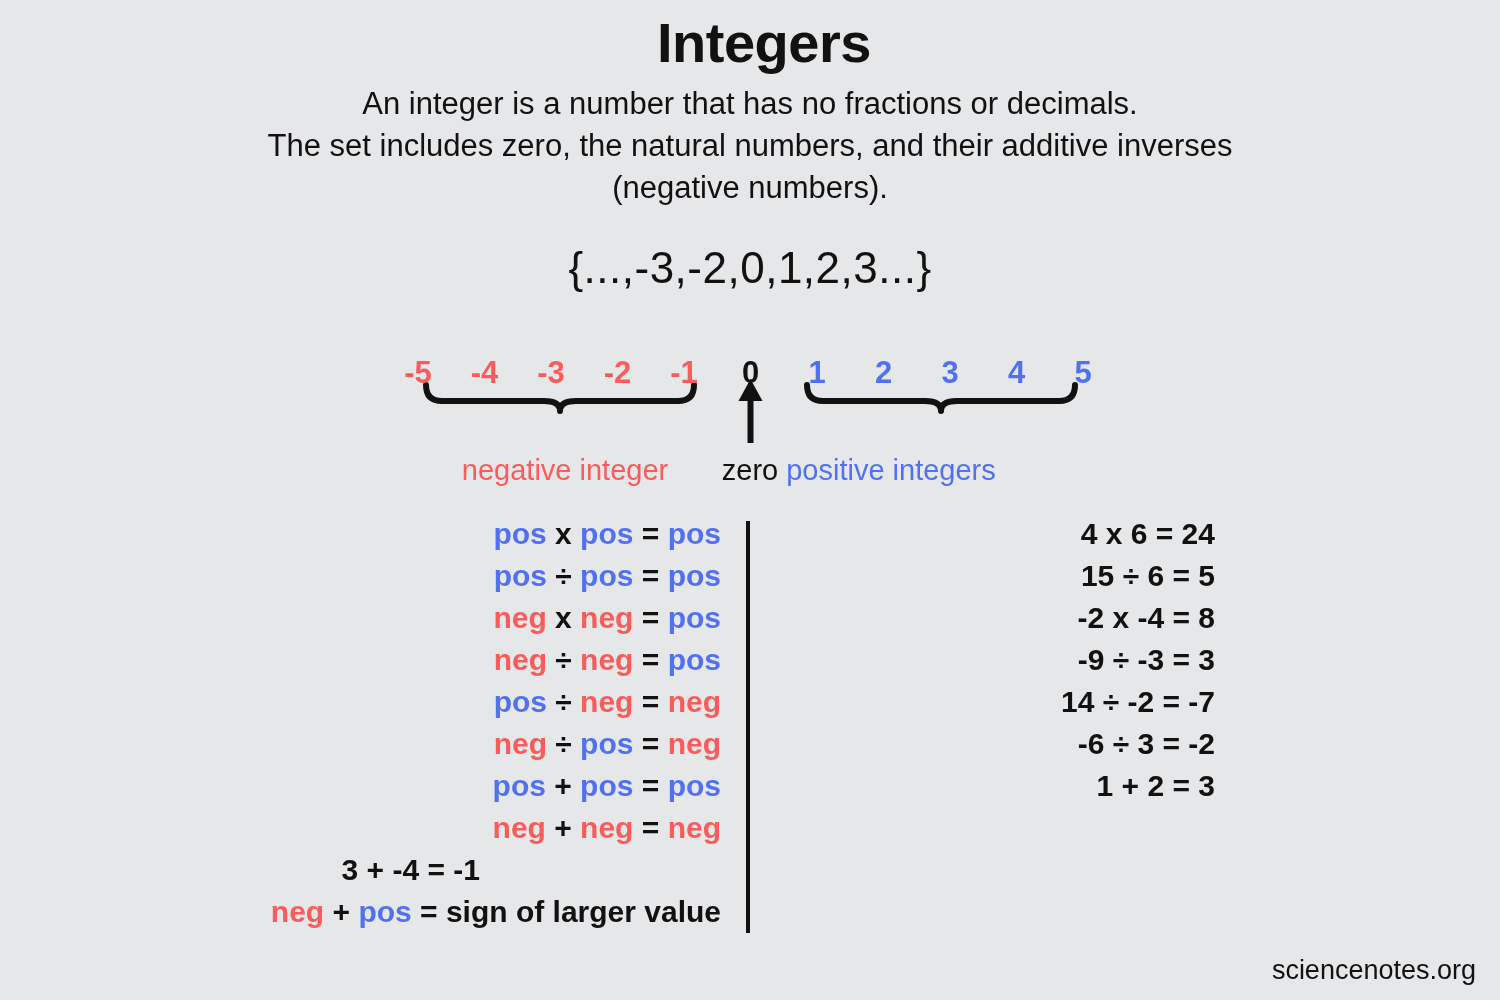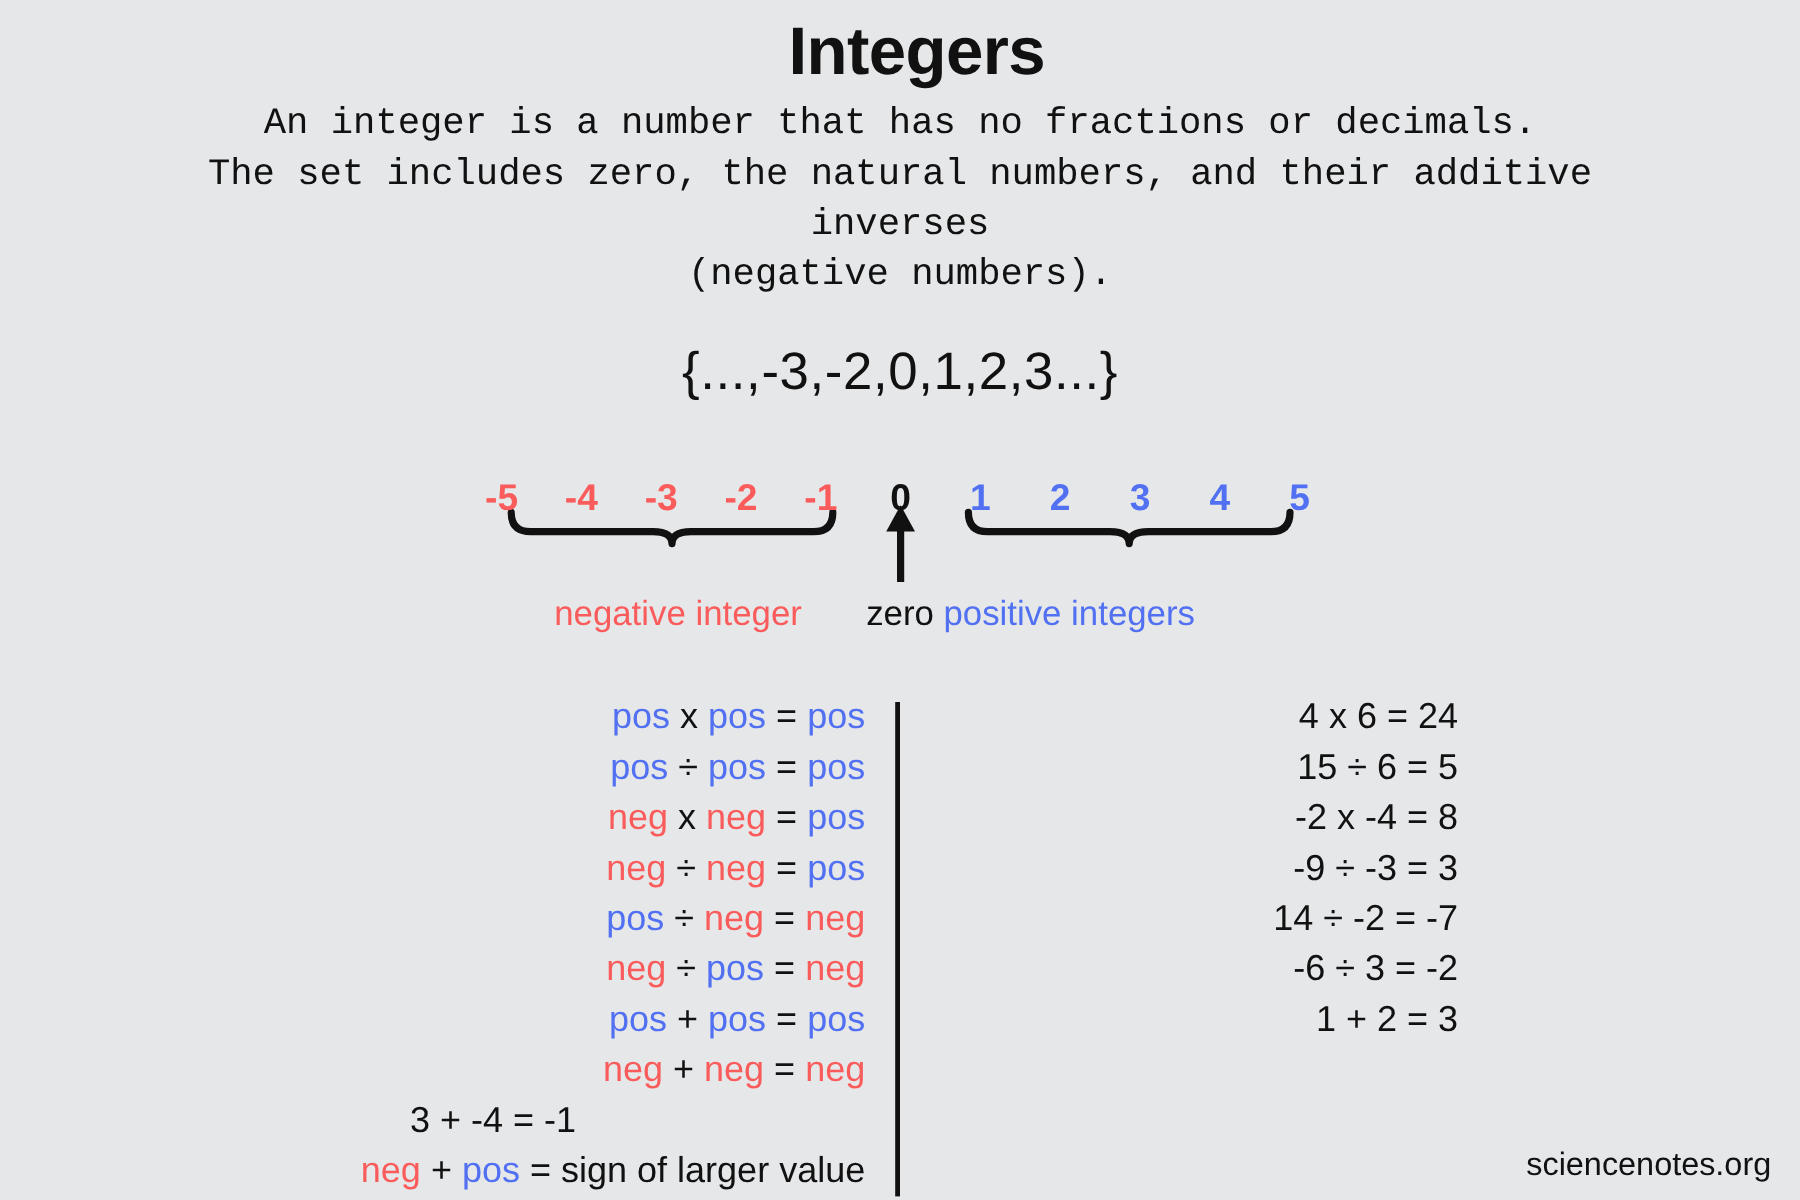--- a/index.html
+++ b/index.html
@@ -29,21 +29,21 @@
     line-height: 1.05;
     padding-left: 28px;
   }
   .intro {
     font-size: 31px;
     line-height: 1.36;
     margin: 0 auto;
     max-width: 1200px;
     font-weight: 400;
   }
-  .intro-line { display: block; font-family: Liberation Mono, monospace; }
+  .intro-line { display: block; }
 
   .set-notation {
     text-align: center;
     font-size: 44px;
     margin-top: 34px;
     letter-spacing: 0.5px;
   }
 
   
   .numberline-wrap {
@@ -82,21 +82,22 @@
     position: absolute;
     transform: translateX(-50%);
     font-size: 29px;
     white-space: nowrap;
   }
 
   
   .table-area {
     position: relative;
     width: 1495px;
-    margin-top: 24px;
+    margin-top: 2px;
+    font-weight: bold;
   }
   .divider {
     position: absolute;
     left: 746px;
     top: 8px;
     width: 4px;
     height: 412px;
     background: #111111;
   }
   .rows {

